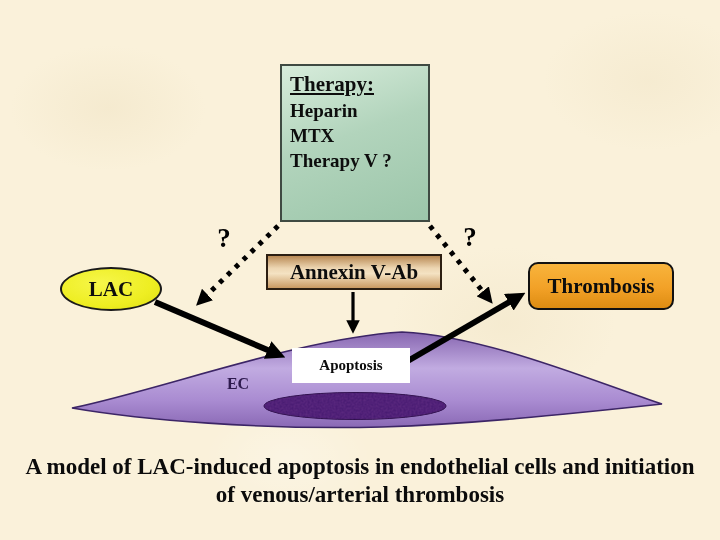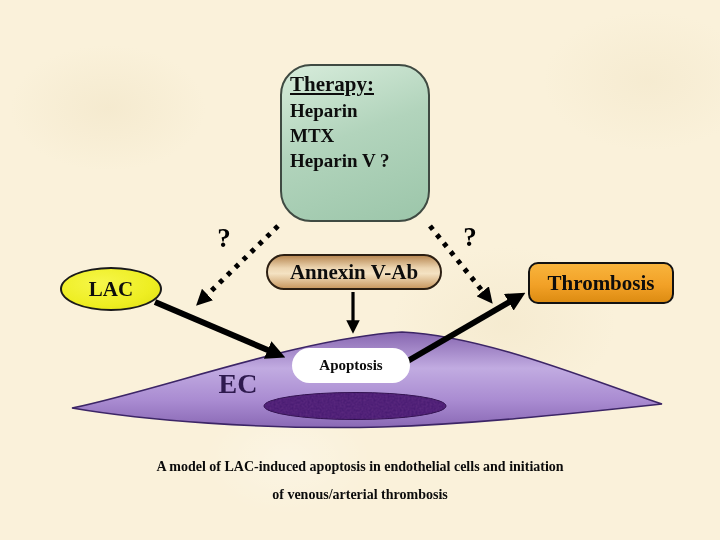--- a/index.html
+++ b/index.html
@@ -11,63 +11,63 @@
   .stage::before{ 
     content:"";position:absolute;inset:0;pointer-events:none;
     background:
       radial-gradient(140px 90px at 15% 20%, rgba(222,203,158,0.18), transparent 70%),
       radial-gradient(160px 110px at 70% 60%, rgba(222,203,158,0.16), transparent 70%),
       radial-gradient(120px 80px at 40% 85%, rgba(255,255,255,0.25), transparent 70%),
       radial-gradient(150px 100px at 90% 15%, rgba(222,203,158,0.15), transparent 70%);
   }
   .abs{position:absolute;box-sizing:border-box;}
   svg.layer{position:absolute;left:0;top:0;z-index:1;}
-  .shape{z-index:2;display:flex;align-items:center;justify-content:center;font-weight:bold;color:#0d0d0d;border-radius:31px;}
+  .shape{z-index:2;display:flex;align-items:center;justify-content:center;font-weight:bold;color:#0d0d0d;}
   .therapy{
     left:280px;top:64px;width:150px;height:158px;
     border:2px solid #3f4a42;
     background:linear-gradient(160deg,#d7ecdb 0%,#b2d4bc 45%,#9cc6aa 100%);
     flex-direction:column;align-items:flex-start;justify-content:flex-start;
     padding:5px 8px;font-size:19px;line-height:25px;z-index:2;
   }
   .therapy .title{font-size:21px;text-decoration:underline;line-height:27px;}
   .annexin{
     left:266px;top:254px;width:176px;height:36px;
     border:2px solid #2c1f12;
     background:linear-gradient(180deg,#b98a55 0%,#edd6b2 38%,#f4e2c2 55%,#c99a63 100%);
     font-size:21px;z-index:2;
   }
   .thrombosis{
-    left:528px;top:262px;width:146px;height:42px;border-radius:10px;
+    left:528px;top:262px;width:146px;height:48px;border-radius:10px;
     border:2px solid #111;
     background:linear-gradient(180deg,#f8b43c 0%,#f2a127 55%,#dd8c12 100%);
     font-size:21px;z-index:2;
   }
   .lac{
     left:60px;top:267px;width:102px;height:44px;border-radius:50%;
     border:2px solid #1a1a1a;
     background:radial-gradient(ellipse at 40% 35%,#f6f64a 0%,#eeee22 60%,#dddd12 100%);
     font-size:21px;z-index:2;
   }
   .apoptosis{
     left:292px;top:348px;width:118px;height:35px;
     background:#ffffff;font-size:15px;z-index:2;
   }
   .ec{
     left:209px;top:369px;width:58px;height:30px;
-    font-size:28px;color:#2e1a4e;z-index:2;
+    font-size:16px;color:#2e1a4e;z-index:2;
   }
   .qmark{
     width:32px;height:32px;font-size:27px;color:#000;z-index:2;
   }
   .qmark.left{left:208px;top:222px;}
   .qmark.right{left:454px;top:221px;}
   .caption{
     left:0;top:453px;width:720px;text-align:center;
-    font-weight:bold;font-size:14px;line-height:28px;color:#0b0b0b;z-index:2;
+    font-weight:bold;font-size:23px;line-height:28px;color:#0b0b0b;z-index:2;
   }
 </style>
 </head>
 <body>
 
 <div class="stage">
 
   <svg class="layer" width="720" height="540" viewBox="0 0 720 540">
     <defs>
       <linearGradient id="cellGrad" x1="0" y1="0" x2="0" y2="1">
@@ -105,21 +105,21 @@
 
     <line x1="406" y1="362" x2="511" y2="301" stroke="#000" stroke-width="6" marker-end="url(#ah)"></line>
 
     <line x1="353" y1="292" x2="353" y2="322" stroke="#000" stroke-width="3.2" marker-end="url(#ah2)"></line>
   </svg>
 
   <div class="abs shape therapy">
     <span class="title">Therapy:</span>
     <span>Heparin</span>
     <span>MTX</span>
-    <span>Heparin V ?</span>
+    <span>Therapy V ?</span>
   </div>
 
   <div class="abs shape qmark left">?</div>
   <div class="abs shape qmark right">?</div>
 
   <div class="abs shape annexin">
     <span>Annexin V-Ab</span>
   </div>
 
   <div class="abs shape lac">

